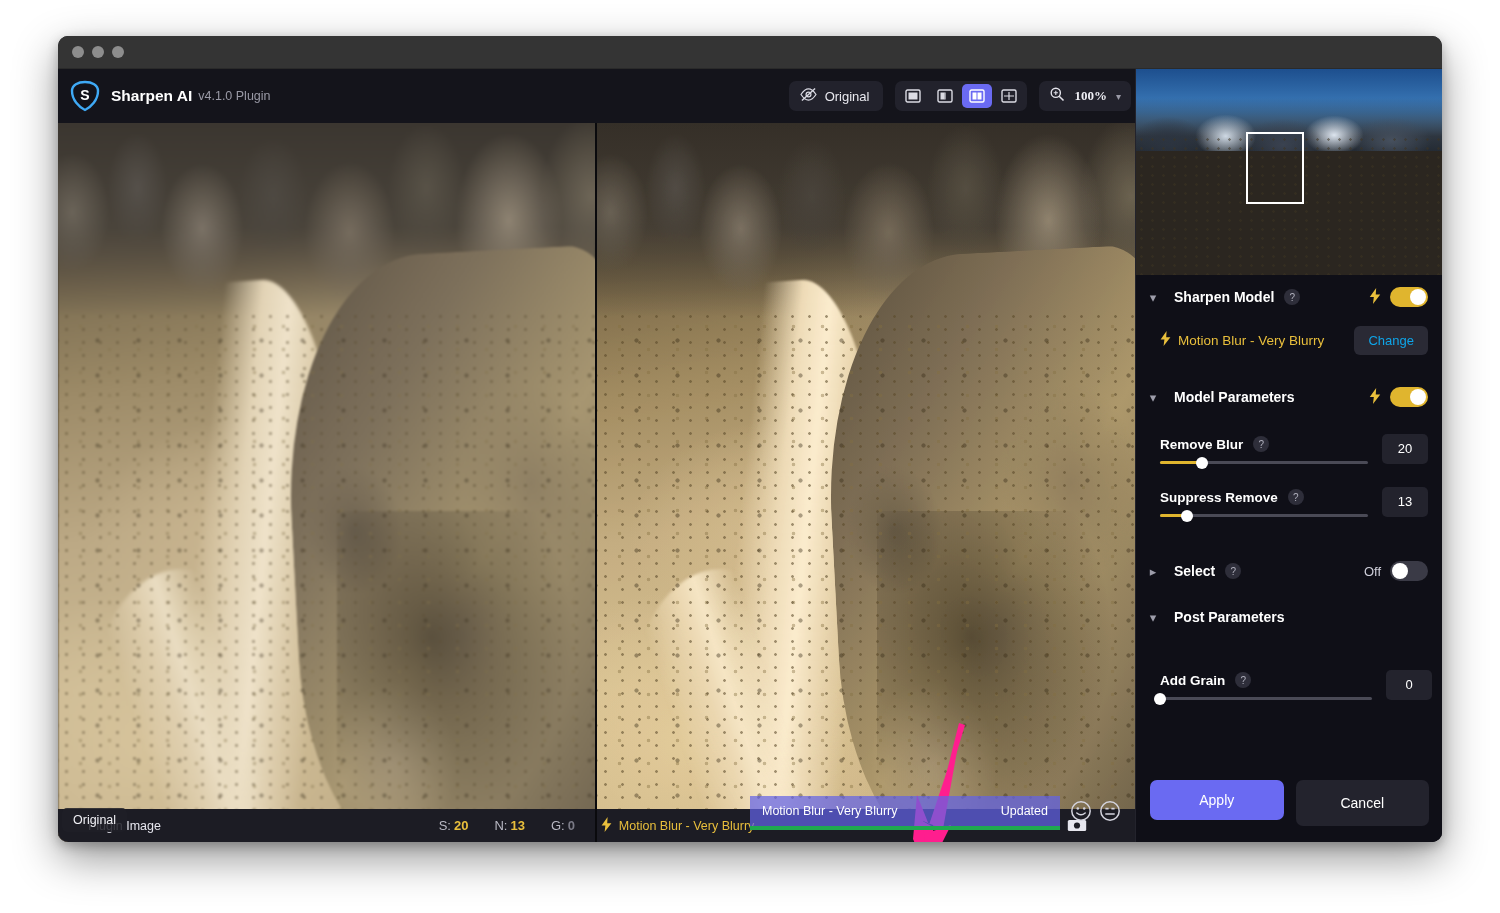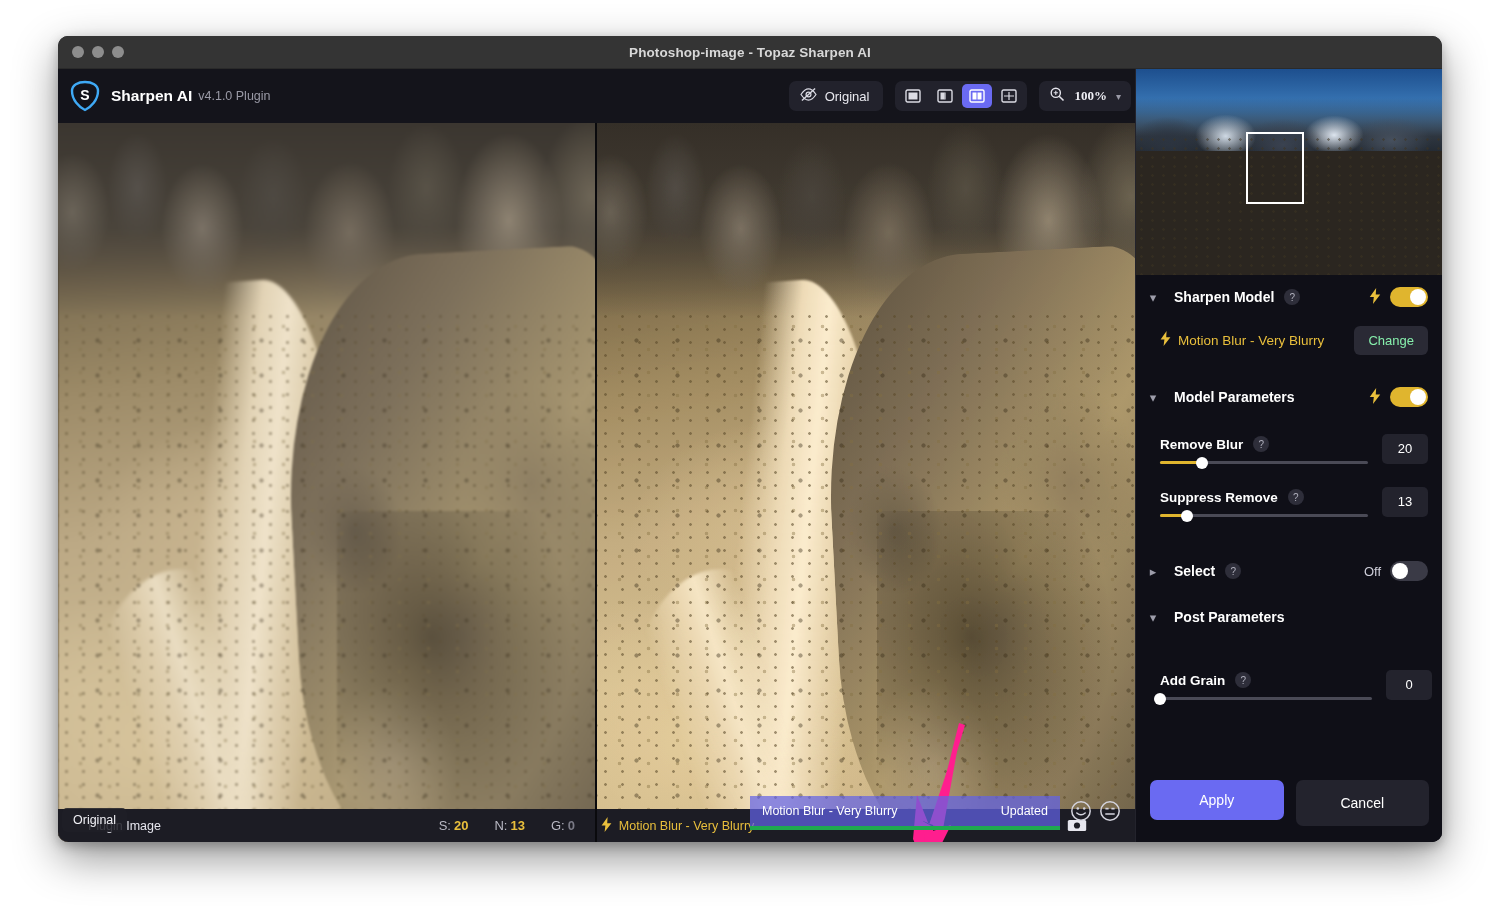--- a/index.html
+++ b/index.html
@@ -297,21 +297,21 @@
 
   .model-row {
     display: flex; align-items: center;
     padding: 0 14px 0 24px; height: 42px; gap: 10px;
   }
   .model-name {
     font-size: 13.5px; color: #e9bf3c; display: flex; align-items: center; gap: 7px;
   }
   .change-btn {
     margin-left: auto;
-    background: #2a2a35; color: #86efac;
+    background: #2a2a35; color: #0ea5e9;
     font-size: 13px; padding: 7px 14px; border-radius: 6px;
     cursor: pointer; border: none;
   }
 
   .slider-block { padding: 6px 14px 2px 24px; }
   .slider-top { display: flex; align-items: center; }
   .slider-label { font-size: 13.5px; color: #ffffff; font-weight: bold; }
   .slider-wrap { display: flex; align-items: center; gap: 14px; }
   .track-area { flex: 1; position: relative; padding: 11px 0 6px 0; }
   .track {
@@ -353,21 +353,20 @@
 
 <div class="desktop">
   <div class="window">
 
     <div class="titlebar">
       <div class="traffic">
         <span class="dot"></span>
         <span class="dot"></span>
         <span class="dot"></span>
       </div>
-      <div class="win-title">Photoshop-image - Topaz Sharpen AI</div>
     </div>
 
     <div class="app">
 
       <div class="toolbar">
         <div class="brand">
           <span class="logo">
             <svg width="30" height="32" viewBox="0 0 30 32">
               <path d="M15 2 C22 2 28 5 28 11 C28 20 21 27 15 30 C9 27 2 20 2 11 C2 5 8 2 15 2 Z" fill="#12121a" stroke="#3fa9f5" stroke-width="2.4"></path>
               <text x="15" y="20" font-family="Liberation Sans, sans-serif" font-size="14" font-weight="bold" fill="#ffffff" text-anchor="middle">S</text>

